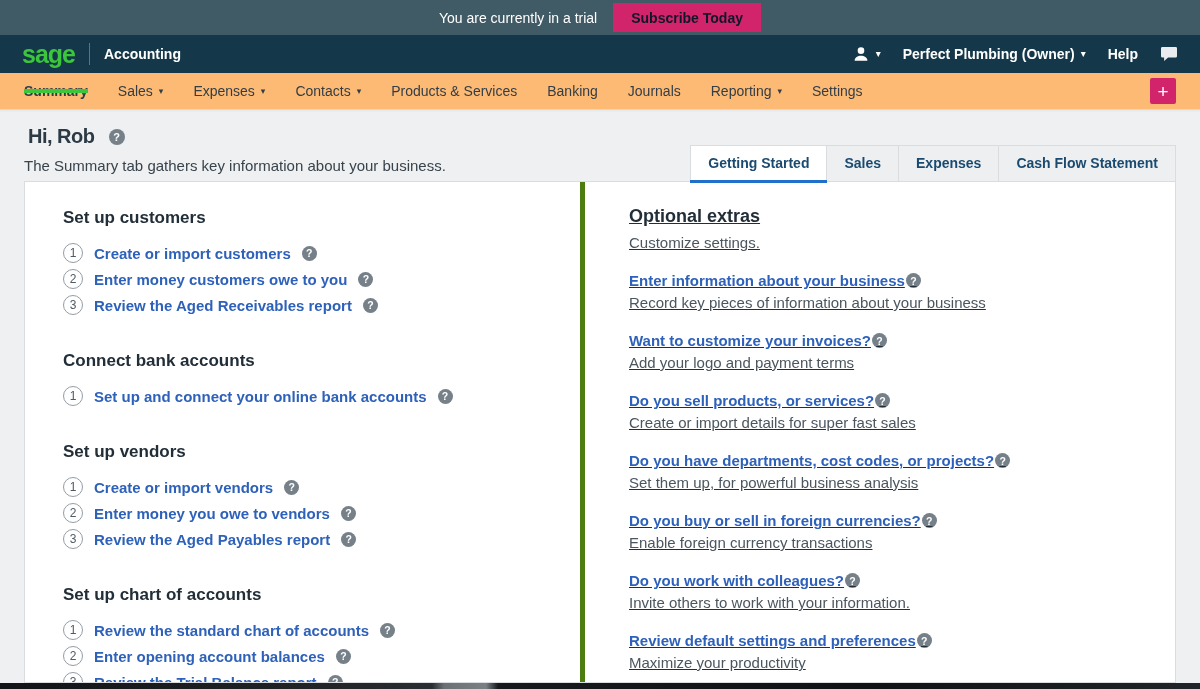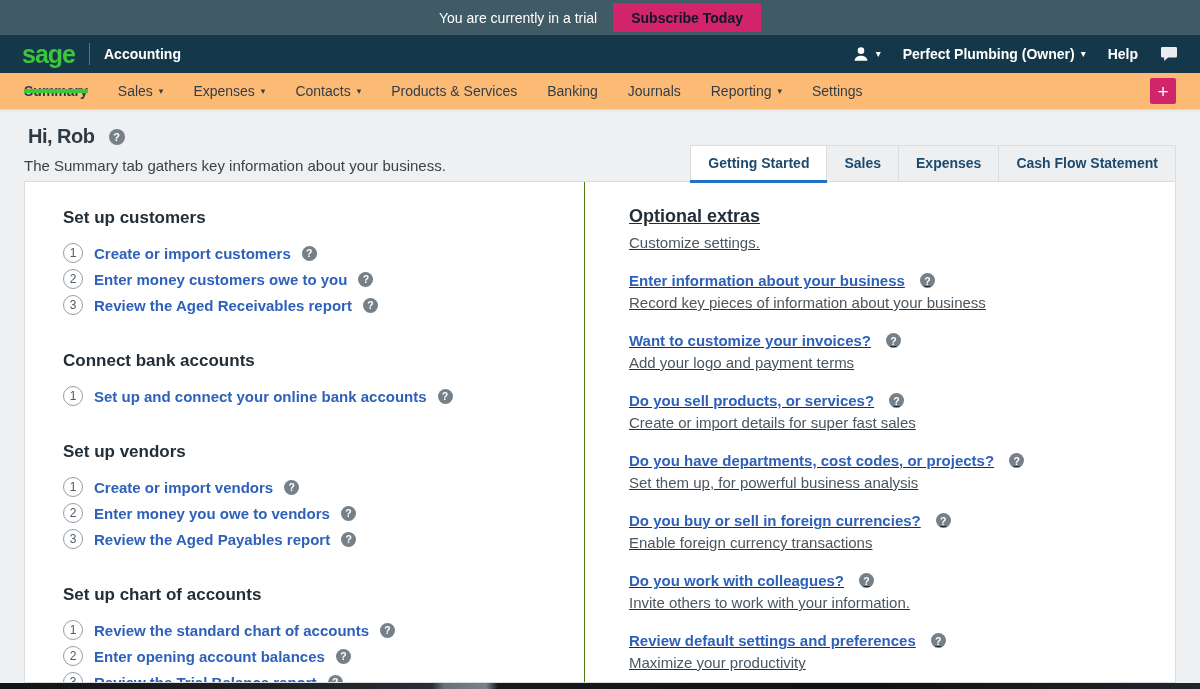--- a/index.html
+++ b/index.html
@@ -54,34 +54,34 @@
   
   .tabs{position:absolute;right:0;bottom:0;display:flex;z-index:3;}
   .tab{height:36px;line-height:35px;padding:0 17px;font-size:14px;font-weight:700;color:var(--tab-navy);
     background:#edeff1;border:1px solid var(--panel-border);border-bottom:none;border-right:none;cursor:pointer;white-space:nowrap;}
   .tab:last-child{border-right:1px solid var(--panel-border);}
   .tab.active{background:#fff;position:relative;}
   .tab.active::after{content:"";position:absolute;left:-1px;right:-1px;bottom:-2px;height:3px;background:var(--tab-underline);}
 
   
   .panel{background:#fff;border:1px solid var(--panel-border);height:502px;display:flex;overflow:hidden;position:relative;z-index:1;}
-  .col-left{width:560px;padding:26px 0 0 38px;border-right:1px solid #4d7c0f;}
+  .col-left{width:560px;padding:26px 0 0 38px;border-right:5px solid #4d7c0f;}
   .col-right{flex:1;padding:24px 40px 0 44px;text-decoration:underline;}
 
   .setup-section{margin-bottom:33px;}
   .section-title{margin:0 0 12px;font-size:17px;font-weight:700;color:var(--text-dark);}
   .step-row{display:flex;align-items:center;gap:11px;padding:3px 0;}
   .step-num{width:20px;height:20px;border:1px solid #949da5;border-radius:50%;display:inline-flex;align-items:center;
     justify-content:center;font-size:12px;color:#4e5a64;flex:none;}
   .blue-link{color:var(--link-blue);font-weight:700;font-size:15px;text-decoration:none;cursor:pointer;}
 
   .extras-title{margin:0;font-size:18px;font-weight:700;color:var(--text-dark);}
   .extras-sub{margin:7px 0 0;font-size:15px;color:var(--text-gray);}
   .extra-group{margin-top:21px;}
-  .extra-link-row{display:flex;align-items:center;gap:15px;}
+  .extra-link-row{display:flex;align-items:center;gap:1px;}
   .extra-desc{margin-top:5px;font-size:15px;color:var(--text-gray);}
 
   
   .screen-edge{position:fixed;left:0;bottom:0;width:1200px;height:6px;
     background:linear-gradient(90deg,#121316 0%,#24262a 30%,#2a2d31 36%,#6b7075 37%,#7b8085 40.5%,#17191c 41.5%,#101114 72%,#212428 100%);}
 </style>
 </head>
 <body>
 
 <div class="app">

